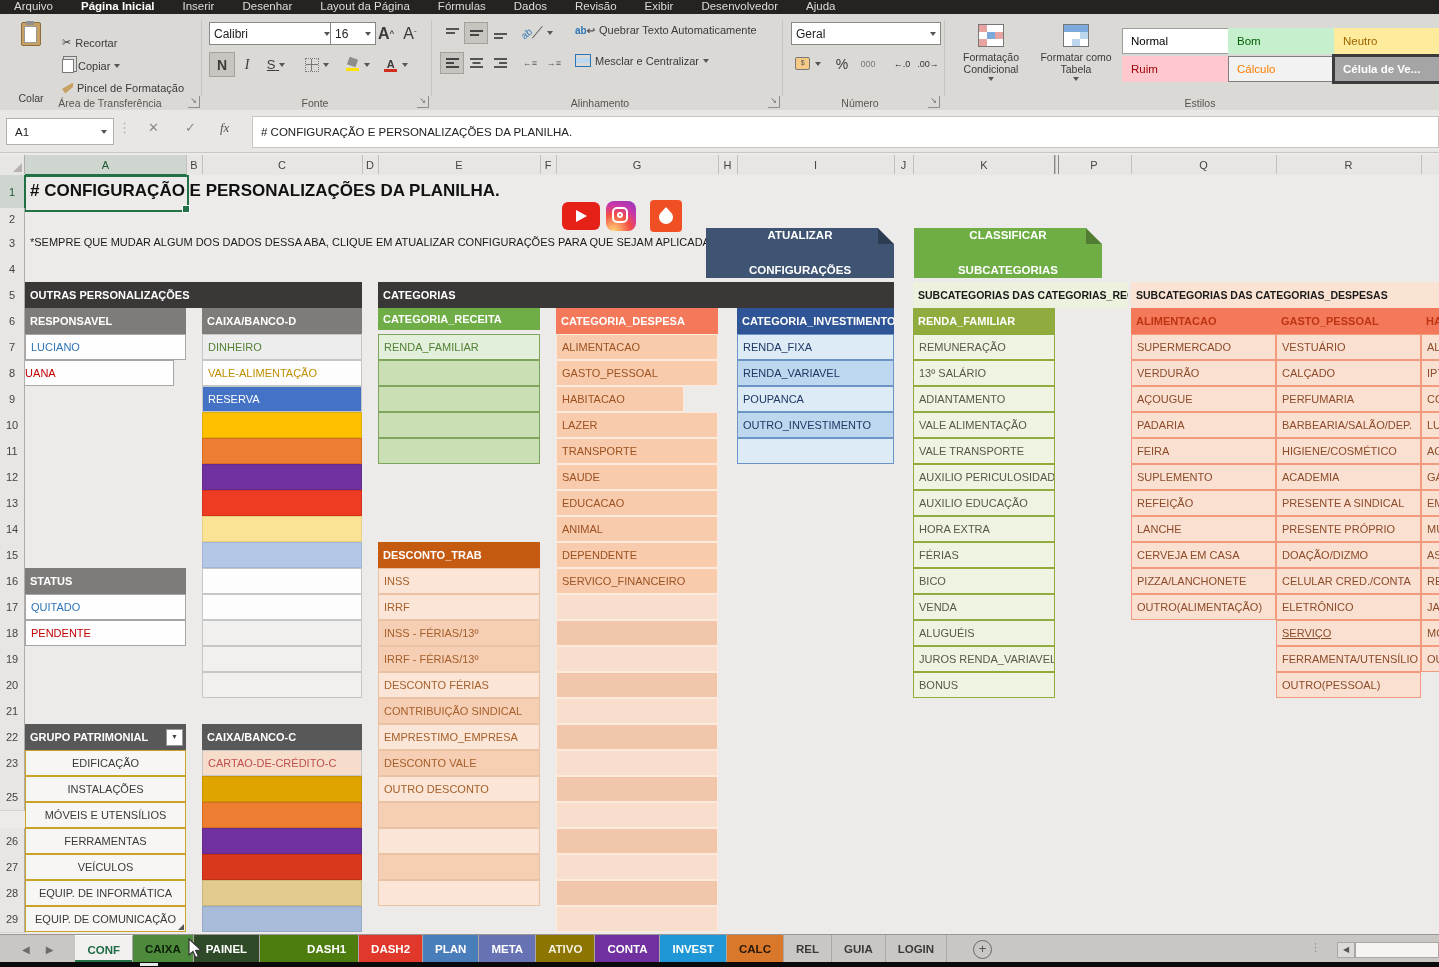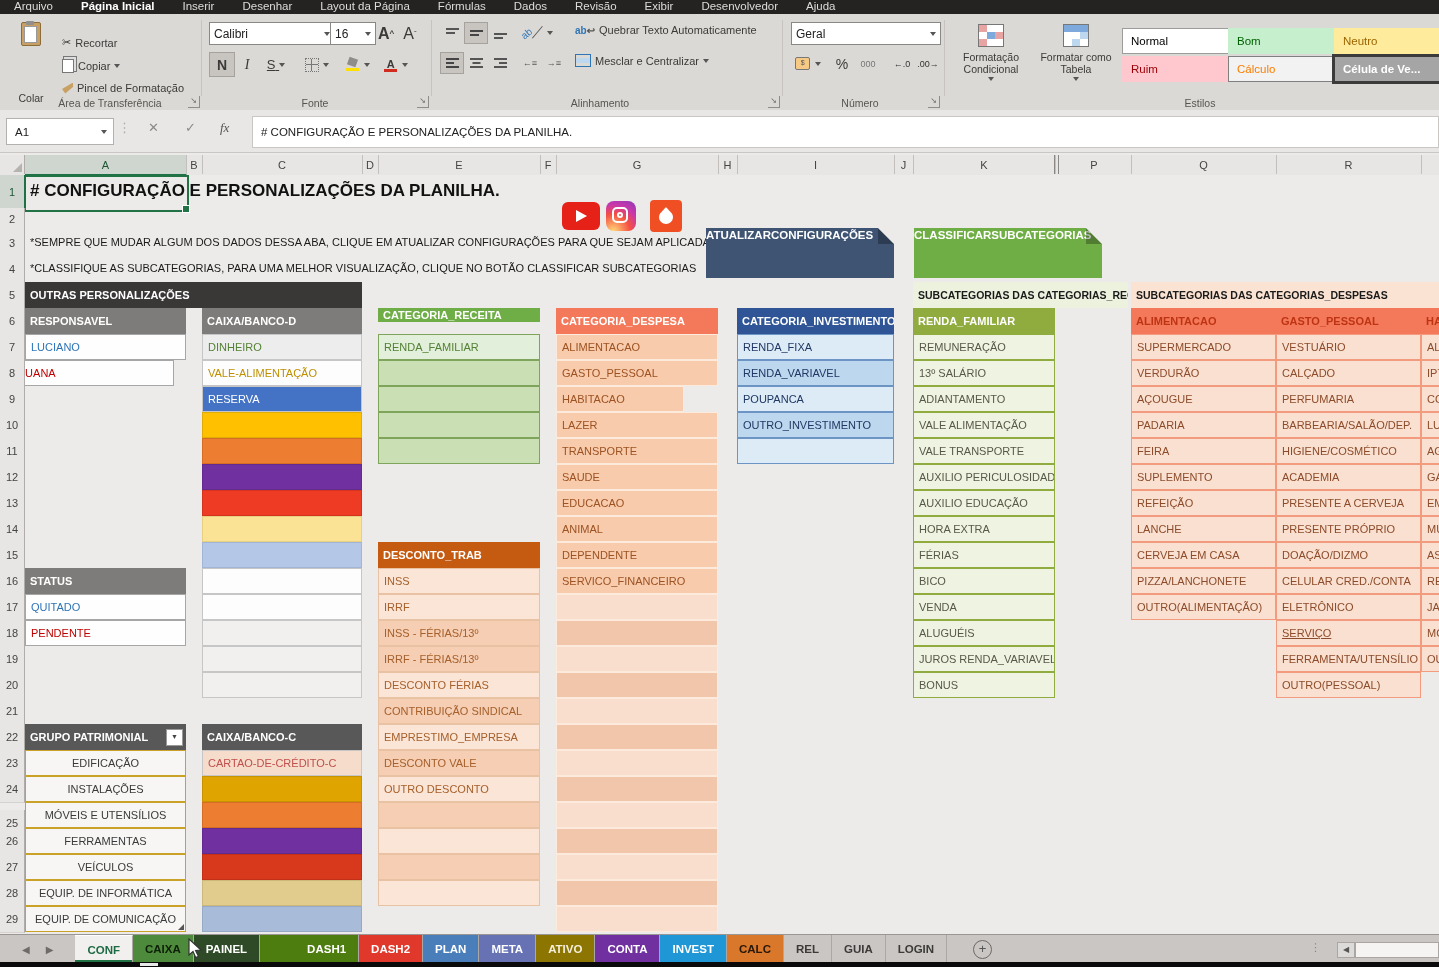--- a/index.html
+++ b/index.html
@@ -29,21 +29,21 @@
   
   #colhdrs{position:absolute;left:0;top:155px;height:20px;width:100%;background:#E8E6E4;border-bottom:1px solid #AFACA9;}
   .colhdr{position:absolute;top:0;height:19px;border-right:1px solid #C2BFBC;font-size:11px;color:#444;display:flex;align-items:center;justify-content:center;}
   .colhdr.sel{background:#CFD6D0;color:#1E5631;border-bottom:2px solid #1E7145;}
   .rowhdr{position:absolute;left:0;width:24px;border-right:1px solid #AFACA9;font-size:11px;color:#444;display:flex;align-items:center;justify-content:center;background:#E8E6E4;border-bottom:1px solid #D4D1CE;}
   .rowhdr.sel{background:#CFD6D0;color:#1E5631;border-right:2px solid #1E7145;}
   #canvas{position:absolute;left:0;top:175px;width:100%;height:759px;background:#ECEBE9;overflow:hidden;}
   .cell{position:absolute;box-sizing:border-box;font-size:11px;display:flex;align-items:center;padding:0 5px;overflow:hidden;white-space:nowrap;}
   .freetext{position:absolute;white-space:nowrap;}
   
-  .sheetbtn{position:absolute;width:188px;height:50px;color:#fff;font-weight:bold;font-size:11.5px;text-align:center;display:flex;flex-direction:row;justify-content:flex-start;line-height:15px;clip-path:polygon(0 0,172px 0,100% 16px,100% 100%,0 100%);box-shadow:2px 2px 3px rgba(0,0,0,.25);}
+  .sheetbtn{position:absolute;width:188px;height:50px;color:#fff;font-weight:bold;font-size:11.5px;text-align:center;display:flex;flex-direction:column;justify-content:space-between;line-height:15px;clip-path:polygon(0 0,172px 0,100% 16px,100% 100%,0 100%);box-shadow:2px 2px 3px rgba(0,0,0,.25);}
   .fold{position:absolute;top:0;right:0;width:0;height:0;border-top:16px solid #ECEBE9;border-left:16px solid rgba(0,0,0,.28);}
   
   #sheetbar{position:absolute;left:0;top:934px;width:100%;height:28px;background:#C9C6C3;border-top:1px solid #999693;display:flex;align-items:stretch;}
   .stab{padding:0 12px;font-size:11.5px;font-weight:bold;display:flex;align-items:center;border-right:1px solid #AAA7A4;}
   .navarr{color:#6E6B68;font-size:10px;display:flex;align-items:center;padding:0 8px;}
   #bottomstrip{position:absolute;left:0;top:962px;width:100%;height:5px;background:#0a0a0a;}
   .icon-svg{display:block;}
 </style>
 </head>
 <body>
@@ -287,20 +287,21 @@
       <div class="colhdr" style="left: 913px; width: 142px;">K</div>
       <div class="colhdr" style="left: 1057px; width: 74px;">P</div>
       <div class="colhdr" style="left: 1131px; width: 145px;">Q</div>
       <div class="colhdr" style="left: 1276px; width: 145px;">R</div>
       <div class="colhdr" style="left: 1421px; width: 19px;"></div>
       <div style="position: absolute; left: 1054px; top: 0px; width: 3px; height: 19px; border-left: 1px solid rgb(138, 135, 132); border-right: 1px solid rgb(138, 135, 132);"></div>
     </div>
 
   <div id="canvas">
       <div class="cell" style="left: 25px; top: 107px; width: 337px; height: 26px; background: rgb(58, 55, 55); color: rgb(255, 255, 255); font-weight: bold; font-size: 11px;">OUTRAS PERSONALIZAÇÕES</div>
+      <div class="cell" style="left: 378px; top: 107px; width: 516px; height: 26px; background: rgb(58, 55, 55); color: rgb(255, 255, 255); font-weight: bold; font-size: 11px;">CATEGORIAS</div>
       <div class="cell" style="left: 913px; top: 107px; width: 215px; height: 26px; background: rgb(237, 242, 223); color: rgb(26, 26, 26); font-weight: bold; font-size: 10.5px;">SUBCATEGORIAS DAS CATEGORIAS_RECEITAS</div>
       <div class="cell" style="left: 1131px; top: 107px; width: 308px; height: 26px; background: rgb(251, 227, 211); color: rgb(26, 26, 26); font-weight: bold; font-size: 10.5px;">SUBCATEGORIAS DAS CATEGORIAS_DESPESAS</div>
       <div class="cell" style="left: 25px; top: 133px; width: 161px; height: 26px; background: rgb(126, 124, 122); color: rgb(255, 255, 255); font-weight: bold;">RESPONSAVEL</div>
       <div class="cell" style="left: 25px; top: 159px; width: 161px; height: 26px; background: rgb(254, 254, 254); color: rgb(46, 117, 182); border: 1px solid rgb(166, 166, 166);">LUCIANO</div>
       <div class="cell" style="left: 13px; top: 185px; width: 161px; height: 26px; background: rgb(254, 254, 254); color: rgb(192, 0, 0); border: 1px solid rgb(166, 166, 166);">LUANA</div>
       <div class="cell" style="left: 25px; top: 393px; width: 161px; height: 26px; background: rgb(126, 124, 122); color: rgb(255, 255, 255); font-weight: bold;">STATUS</div>
       <div class="cell" style="left: 25px; top: 419px; width: 161px; height: 26px; background: rgb(254, 254, 254); color: rgb(46, 117, 182); border: 1px solid rgb(166, 166, 166);">QUITADO</div>
       <div class="cell" style="left: 25px; top: 445px; width: 161px; height: 26px; background: rgb(254, 254, 254); color: rgb(192, 0, 0); border: 1px solid rgb(166, 166, 166);">PENDENTE</div>
       <div class="cell" style="left: 25px; top: 549px; width: 161px; height: 26px; background: rgb(88, 88, 88); color: rgb(255, 255, 255); font-weight: bold;">GRUPO PATRIMONIAL</div>
       <div class="cell" style="left: 25px; top: 575px; width: 161px; height: 26px; background: rgb(247, 246, 245); color: rgb(58, 58, 58); border: 1px solid rgb(201, 162, 39); justify-content: center;">EDIFICAÇÃO</div>
@@ -326,21 +327,21 @@
       <div class="cell" style="left: 202px; top: 471px; width: 160px; height: 26px; background: rgb(241, 240, 239); border: 1px solid rgb(198, 198, 198);"></div>
       <div class="cell" style="left: 202px; top: 497px; width: 160px; height: 26px; background: rgb(241, 240, 239); border: 1px solid rgb(198, 198, 198);"></div>
       <div class="cell" style="left: 202px; top: 549px; width: 160px; height: 26px; background: rgb(88, 88, 88); color: rgb(255, 255, 255); font-weight: bold;">CAIXA/BANCO-C</div>
       <div class="cell" style="left: 202px; top: 575px; width: 160px; height: 26px; background: rgb(245, 220, 203); color: rgb(192, 80, 77); border: 1px solid rgb(198, 198, 198);">CARTAO-DE-CRÉDITO-C</div>
       <div class="cell" style="left: 202px; top: 601px; width: 160px; height: 26px; background: rgb(223, 164, 0); border: 1px solid rgb(200, 147, 0);"></div>
       <div class="cell" style="left: 202px; top: 627px; width: 160px; height: 26px; background: rgb(237, 125, 49); border: 1px solid rgb(214, 109, 37);"></div>
       <div class="cell" style="left: 202px; top: 653px; width: 160px; height: 26px; background: rgb(112, 48, 160); border: 1px solid rgb(99, 43, 142);"></div>
       <div class="cell" style="left: 202px; top: 679px; width: 160px; height: 26px; background: rgb(216, 57, 29); border: 1px solid rgb(194, 48, 23);"></div>
       <div class="cell" style="left: 202px; top: 705px; width: 160px; height: 26px; background: rgb(226, 204, 141); border: 1px solid rgb(205, 184, 124);"></div>
       <div class="cell" style="left: 202px; top: 731px; width: 160px; height: 26px; background: rgb(168, 188, 217); border: 1px solid rgb(150, 170, 199);"></div>
-      <div class="cell" style="left: 378px; top: 133px; width: 162px; height: 14px; background: rgb(111, 174, 71); color: rgb(255, 255, 255); font-weight: bold;">CATEGORIA_RECEITA</div>
+      <div class="cell" style="left: 378px; top: 133px; width: 162px; height: 22px; background: rgb(111, 174, 71); color: rgb(255, 255, 255); font-weight: bold;">CATEGORIA_RECEITA</div>
       <div class="cell" style="left: 378px; top: 159px; width: 162px; height: 26px; background: rgb(226, 239, 218); color: rgb(83, 129, 53); border: 1px solid rgb(127, 165, 92);">RENDA_FAMILIAR</div>
       <div class="cell" style="left: 378px; top: 185px; width: 162px; height: 26px; background: rgb(203, 223, 181); border: 1px solid rgb(127, 165, 92);"></div>
       <div class="cell" style="left: 378px; top: 211px; width: 162px; height: 26px; background: rgb(203, 223, 181); border: 1px solid rgb(127, 165, 92);"></div>
       <div class="cell" style="left: 378px; top: 237px; width: 162px; height: 26px; background: rgb(203, 223, 181); border: 1px solid rgb(127, 165, 92);"></div>
       <div class="cell" style="left: 378px; top: 263px; width: 162px; height: 26px; background: rgb(203, 223, 181); border: 1px solid rgb(127, 165, 92);"></div>
       <div class="cell" style="left: 378px; top: 367px; width: 162px; height: 26px; background: rgb(197, 90, 17); color: rgb(255, 255, 255); font-weight: bold;">DESCONTO_TRAB</div>
       <div class="cell" style="left: 378px; top: 393px; width: 162px; height: 26px; background: rgb(251, 229, 214); color: rgb(166, 96, 43); border: 1px solid rgb(233, 194, 164);">INSS</div>
       <div class="cell" style="left: 378px; top: 419px; width: 162px; height: 26px; background: rgb(251, 229, 214); color: rgb(166, 96, 43); border: 1px solid rgb(233, 194, 164);">IRRF</div>
       <div class="cell" style="left: 378px; top: 445px; width: 162px; height: 26px; background: rgb(245, 206, 180); color: rgb(166, 96, 43); border: 1px solid rgb(233, 194, 164);">INSS - FÉRIAS/13º</div>
       <div class="cell" style="left: 378px; top: 471px; width: 162px; height: 26px; background: rgb(245, 206, 180); color: rgb(166, 96, 43); border: 1px solid rgb(233, 194, 164);">IRRF - FÉRIAS/13º</div>
@@ -410,21 +411,21 @@
       <div class="cell" style="left: 1131px; top: 367px; width: 145px; height: 26px; background: rgb(250, 224, 208); color: rgb(140, 75, 42); border: 1px solid rgb(242, 155, 126);">CERVEJA EM CASA</div>
       <div class="cell" style="left: 1131px; top: 393px; width: 145px; height: 26px; background: rgb(250, 224, 208); color: rgb(140, 75, 42); border: 1px solid rgb(242, 155, 126);">PIZZA/LANCHONETE</div>
       <div class="cell" style="left: 1131px; top: 419px; width: 145px; height: 26px; background: rgb(250, 224, 208); color: rgb(140, 75, 42); border: 1px solid rgb(242, 155, 126);">OUTRO(ALIMENTAÇÃO)</div>
       <div class="cell" style="left: 1276px; top: 133px; width: 145px; height: 26px; background: rgb(244, 121, 91); color: rgb(190, 52, 19); font-weight: bold;">GASTO_PESSOAL</div>
       <div class="cell" style="left: 1276px; top: 159px; width: 145px; height: 26px; background: rgb(250, 224, 208); color: rgb(140, 75, 42); border: 1px solid rgb(242, 155, 126);">VESTUÁRIO</div>
       <div class="cell" style="left: 1276px; top: 185px; width: 145px; height: 26px; background: rgb(250, 224, 208); color: rgb(140, 75, 42); border: 1px solid rgb(242, 155, 126);">CALÇADO</div>
       <div class="cell" style="left: 1276px; top: 211px; width: 145px; height: 26px; background: rgb(250, 224, 208); color: rgb(140, 75, 42); border: 1px solid rgb(242, 155, 126);">PERFUMARIA</div>
       <div class="cell" style="left: 1276px; top: 237px; width: 145px; height: 26px; background: rgb(250, 224, 208); color: rgb(140, 75, 42); border: 1px solid rgb(242, 155, 126);">BARBEARIA/SALÃO/DEP.</div>
       <div class="cell" style="left: 1276px; top: 263px; width: 145px; height: 26px; background: rgb(250, 224, 208); color: rgb(140, 75, 42); border: 1px solid rgb(242, 155, 126);">HIGIENE/COSMÉTICO</div>
       <div class="cell" style="left: 1276px; top: 289px; width: 145px; height: 26px; background: rgb(250, 224, 208); color: rgb(140, 75, 42); border: 1px solid rgb(242, 155, 126);">ACADEMIA</div>
-      <div class="cell" style="left: 1276px; top: 315px; width: 145px; height: 26px; background: rgb(250, 224, 208); color: rgb(140, 75, 42); border: 1px solid rgb(242, 155, 126);">PRESENTE A CERVEJA</div>
+      <div class="cell" style="left: 1276px; top: 315px; width: 145px; height: 26px; background: rgb(250, 224, 208); color: rgb(140, 75, 42); border: 1px solid rgb(242, 155, 126);">PRESENTE A SINDICAL</div>
       <div class="cell" style="left: 1276px; top: 341px; width: 145px; height: 26px; background: rgb(250, 224, 208); color: rgb(140, 75, 42); border: 1px solid rgb(242, 155, 126);">PRESENTE PRÓPRIO</div>
       <div class="cell" style="left: 1276px; top: 367px; width: 145px; height: 26px; background: rgb(250, 224, 208); color: rgb(140, 75, 42); border: 1px solid rgb(242, 155, 126);">DOAÇÃO/DIZMO</div>
       <div class="cell" style="left: 1276px; top: 393px; width: 145px; height: 26px; background: rgb(250, 224, 208); color: rgb(140, 75, 42); border: 1px solid rgb(242, 155, 126);">CELULAR CRED./CONTA</div>
       <div class="cell" style="left: 1276px; top: 419px; width: 145px; height: 26px; background: rgb(250, 224, 208); color: rgb(140, 75, 42); border: 1px solid rgb(242, 155, 126);">ELETRÔNICO</div>
       <div class="cell" style="left: 1276px; top: 445px; width: 145px; height: 26px; background: rgb(250, 224, 208); color: rgb(140, 75, 42); border: 1px solid rgb(242, 155, 126); text-decoration: underline;">SERVIÇO</div>
       <div class="cell" style="left: 1276px; top: 471px; width: 145px; height: 26px; background: rgb(250, 224, 208); color: rgb(140, 75, 42); border: 1px solid rgb(242, 155, 126);">FERRAMENTA/UTENSÍLIO</div>
       <div class="cell" style="left: 1276px; top: 497px; width: 145px; height: 26px; background: rgb(250, 224, 208); color: rgb(140, 75, 42); border: 1px solid rgb(242, 155, 126);">OUTRO(PESSOAL)</div>
       <div class="cell" style="left: 1421px; top: 133px; width: 19px; height: 26px; background: rgb(244, 121, 91); color: rgb(190, 52, 19); font-weight: bold;">HA</div>
       <div class="cell" style="left: 1421px; top: 159px; width: 19px; height: 26px; background: rgb(250, 224, 208); color: rgb(140, 75, 42); border: 1px solid rgb(242, 155, 126);">ALU</div>
       <div class="cell" style="left: 1421px; top: 185px; width: 19px; height: 26px; background: rgb(250, 224, 208); color: rgb(140, 75, 42); border: 1px solid rgb(242, 155, 126);">IPT</div>
@@ -436,21 +437,20 @@
       <div class="cell" style="left: 1421px; top: 341px; width: 19px; height: 26px; background: rgb(250, 224, 208); color: rgb(140, 75, 42); border: 1px solid rgb(242, 155, 126);">MU</div>
       <div class="cell" style="left: 1421px; top: 367px; width: 19px; height: 26px; background: rgb(250, 224, 208); color: rgb(140, 75, 42); border: 1px solid rgb(242, 155, 126);">ASS</div>
       <div class="cell" style="left: 1421px; top: 393px; width: 19px; height: 26px; background: rgb(250, 224, 208); color: rgb(140, 75, 42); border: 1px solid rgb(242, 155, 126);">REF</div>
       <div class="cell" style="left: 1421px; top: 419px; width: 19px; height: 26px; background: rgb(250, 224, 208); color: rgb(140, 75, 42); border: 1px solid rgb(242, 155, 126);">JAR</div>
       <div class="cell" style="left: 1421px; top: 445px; width: 19px; height: 26px; background: rgb(250, 224, 208); color: rgb(140, 75, 42); border: 1px solid rgb(242, 155, 126);">MÓ</div>
       <div class="cell" style="left: 1421px; top: 471px; width: 19px; height: 26px; background: rgb(250, 224, 208); color: rgb(140, 75, 42); border: 1px solid rgb(242, 155, 126);">OU</div>
       <div style="position: absolute; left: 166px; top: 554px; width: 15px; height: 15px; background: rgb(255, 255, 255); border: 1px solid rgb(153, 153, 153); font-size: 7px; color: rgb(68, 68, 68); text-align: center; line-height: 14px;">▼</div>
       <div style="position: absolute; left: 178px; top: 749px; width: 0px; height: 0px; border-left: 6px solid transparent; border-bottom: 6px solid rgb(85, 85, 85);"></div>
       <div class="freetext" style="position: absolute; left: 30px; top: 6px; font-size: 17px; font-weight: bold; color: rgb(17, 17, 17); white-space: nowrap;"># CONFIGURAÇÃO E PERSONALIZAÇÕES DA PLANILHA.</div>
       <div style="position: absolute; left: 30px; top: 61px; font-size: 11px; color: rgb(26, 26, 26); white-space: nowrap;">*SEMPRE QUE MUDAR ALGUM DOS DADOS DESSA ABA, CLIQUE EM ATUALIZAR CONFIGURAÇÕES PARA QUE SEJAM APLICADAS.</div>
-      <div style="position: absolute; left: 30px; top: 87px; font-size: 11px; color: rgb(26, 26, 26); white-space: nowrap;">*CLASSIFIQUE AS SUBCATEGORIAS, PARA UMA MELHOR VISUALIZAÇÃO, CLIQUE NO BOTÃO CLASSIFICAR SUBCATEGORIAS</div>
       <div style="position: absolute; left: 24px; top: 0px; width: 161px; height: 33px; border: 2px solid rgb(33, 115, 70);"></div>
       <div style="position: absolute; left: 182px; top: 30px; width: 6px; height: 6px; background: rgb(33, 115, 70); border: 1px solid rgb(255, 255, 255);"></div>
       <div class="sheetbtn" style="left: 706px; top: 53px; background: rgb(62, 84, 114);">
         <span>ATUALIZAR</span>
         <span>CONFIGURAÇÕES</span>
         <span class="fold"></span>
       </div>
       <div class="sheetbtn" style="left: 914px; top: 53px; background: rgb(111, 174, 68);">
         <span>CLASSIFICAR</span>
         <span>SUBCATEGORIAS</span>
@@ -518,18 +518,18 @@
     <div class="rowhdr" style="top: 542px; height: 26px;">15</div>
     <div class="rowhdr" style="top: 568px; height: 26px;">16</div>
     <div class="rowhdr" style="top: 594px; height: 26px;">17</div>
     <div class="rowhdr" style="top: 620px; height: 26px;">18</div>
     <div class="rowhdr" style="top: 646px; height: 26px;">19</div>
     <div class="rowhdr" style="top: 672px; height: 26px;">20</div>
     <div class="rowhdr" style="top: 698px; height: 26px;">21</div>
     <div class="rowhdr" style="top: 724px; height: 26px;">22</div>
     <div class="rowhdr" style="top: 750px; height: 26px;">23</div>
     <div class="rowhdr" style="top: 776px; height: 26px;">24</div>
-    <div class="rowhdr" style="top: 810px; height: 26px; text-align: right;">25</div>
+    <div class="rowhdr" style="top: 784px; height: 26px; text-align: right;">25</div>
     <div class="rowhdr" style="top: 828px; height: 26px;">26</div>
     <div class="rowhdr" style="top: 854px; height: 26px;">27</div>
     <div class="rowhdr" style="top: 880px; height: 26px;">28</div>
     <div class="rowhdr" style="top: 906px; height: 26px;">29</div>
   </div>
 
 </body></html>

